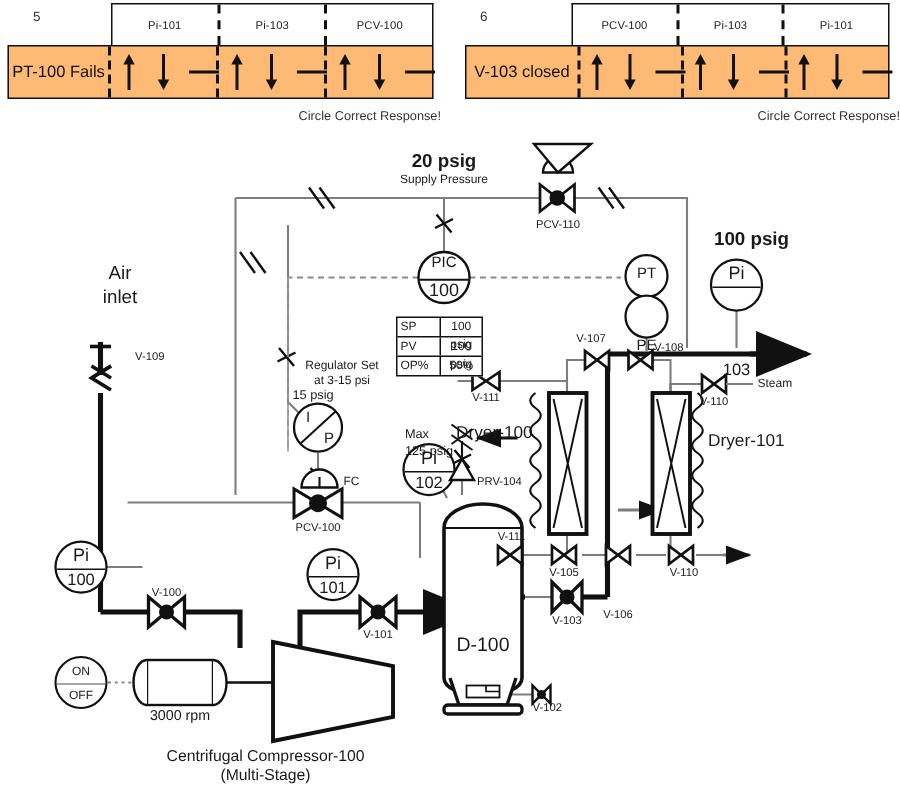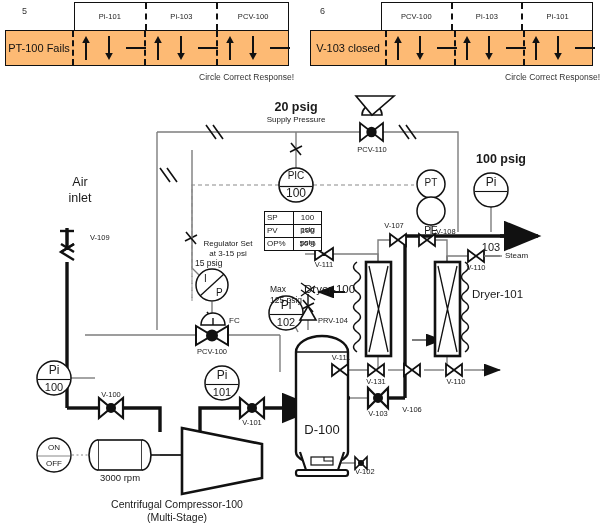--- a/index.html
+++ b/index.html
@@ -582,21 +582,21 @@
 
   <div class="t" style="left:304px;top:283px;font-size:11.5px;">Dryer-100</div>
   <div class="t" style="left:472px;top:288px;font-size:11.5px;">Dryer-101</div>
 
   <div class="t ctr" style="left:324px;top:261px;font-size:7.5px;">V-111</div>
   <div class="t ctr" style="left:341px;top:354px;font-size:7.5px;">V-111</div>
 
   <div class="t ctr" style="left:394px;top:222px;font-size:7.5px;">V-107</div>
   <div class="t" style="left:436px;top:228px;font-size:7.5px;">V-108</div>
 
-  <div class="t ctr" style="left:376px;top:378px;font-size:7.5px;">V-131</div>
+  <div class="t ctr" style="left:376px;top:378px;font-size:7.5px;">V-105</div>
   <div class="t ctr" style="left:412px;top:378px;font-size:7.5px;margin-top:28px;">V-106</div>
   <div class="t ctr" style="left:456px;top:378px;font-size:7.5px;">V-110</div>
 
   <div class="t ctr" style="left:476px;top:264px;font-size:7.5px;">V-110</div>
   <div class="t" style="left:505px;top:251px;font-size:8px;">Steam</div>
 
   <div class="t ctr" style="left:54px;top:443px;font-size:8px;">ON</div>
   <div class="t ctr" style="left:54px;top:459px;font-size:8px;">OFF</div>
 
   <div class="t ctr" style="left:120px;top:473px;font-size:9.5px;">3000 rpm</div>

